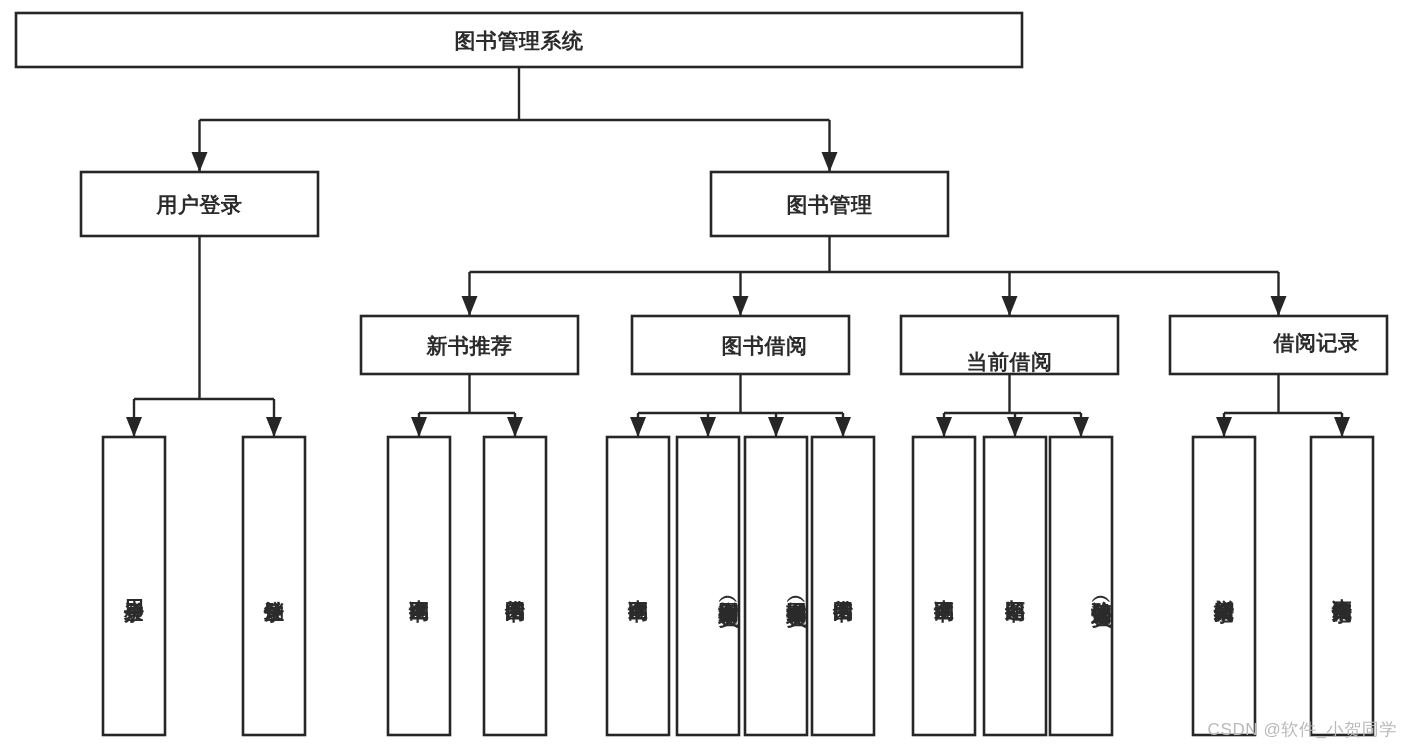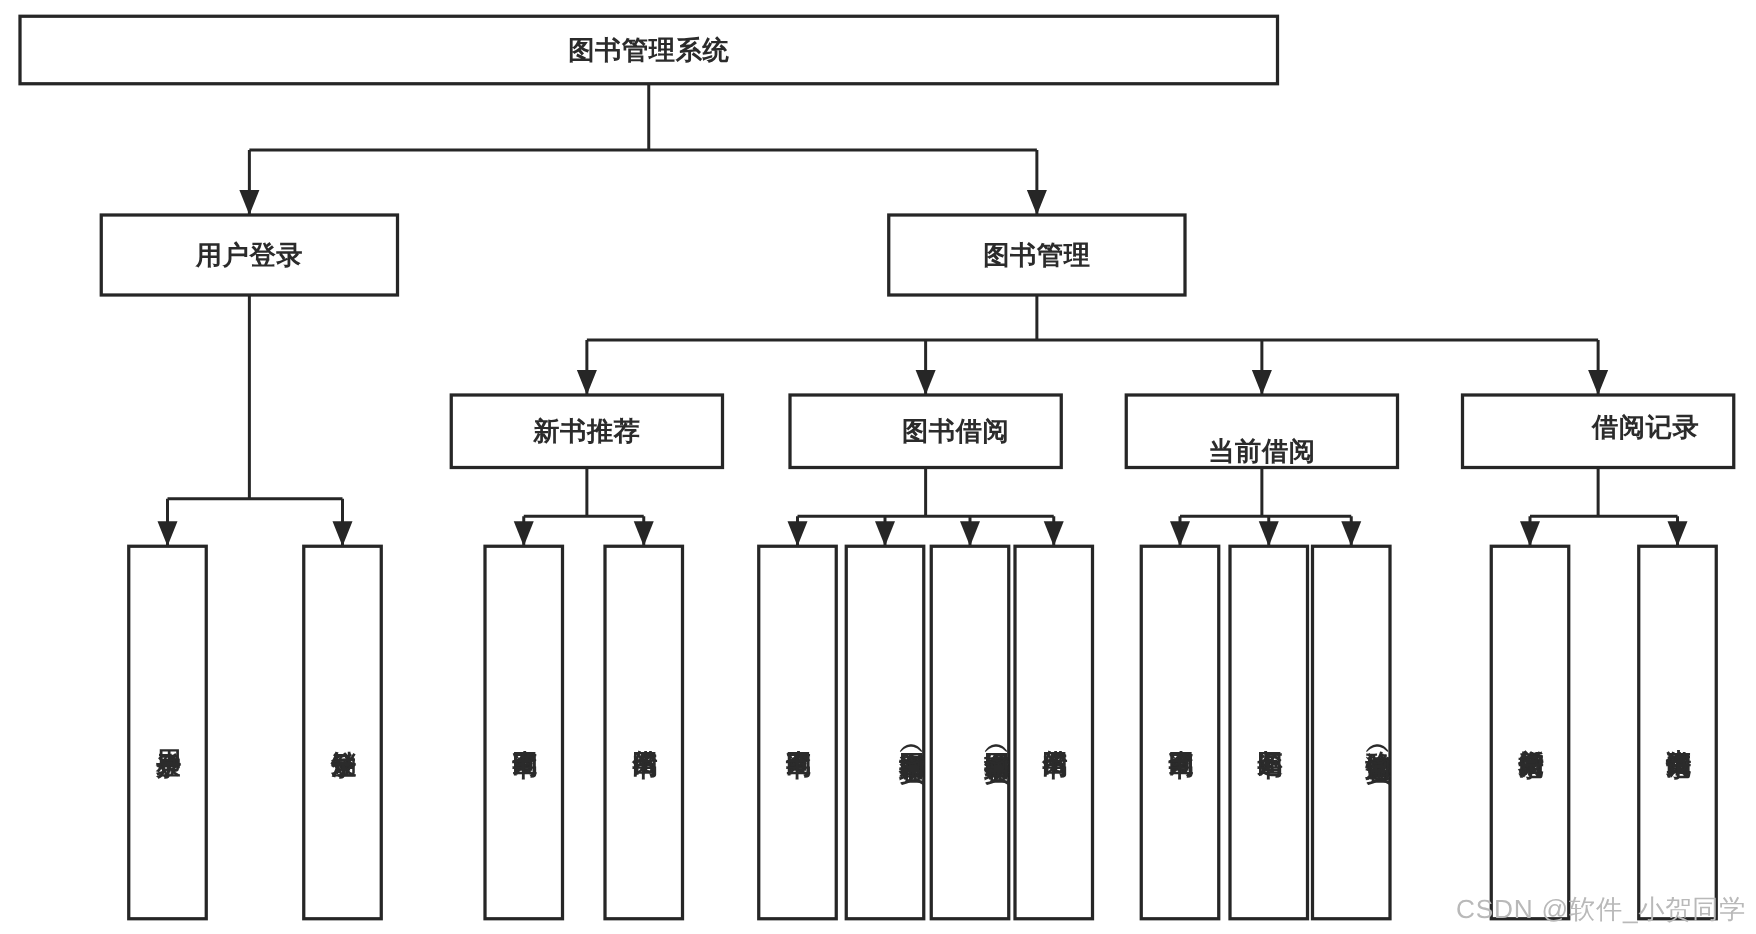--- a/index.html
+++ b/index.html
@@ -64,21 +64,21 @@
     white-space: normal;
   }
   .node {
     position: absolute;
     font-weight: bold;
   }
   #watermark {
     position: absolute;
     right: 8px;
     bottom: 6px;
-    font-size: 21px;
+    font-size: 17px;
     color: #b9b9b9;
     letter-spacing: 0.6px;
     font-family: "Liberation Sans", "DejaVu Sans", sans-serif;
     white-space: nowrap;
   }
 </style>
 </head>
 <body>
 
 <div id="diagram-root">

